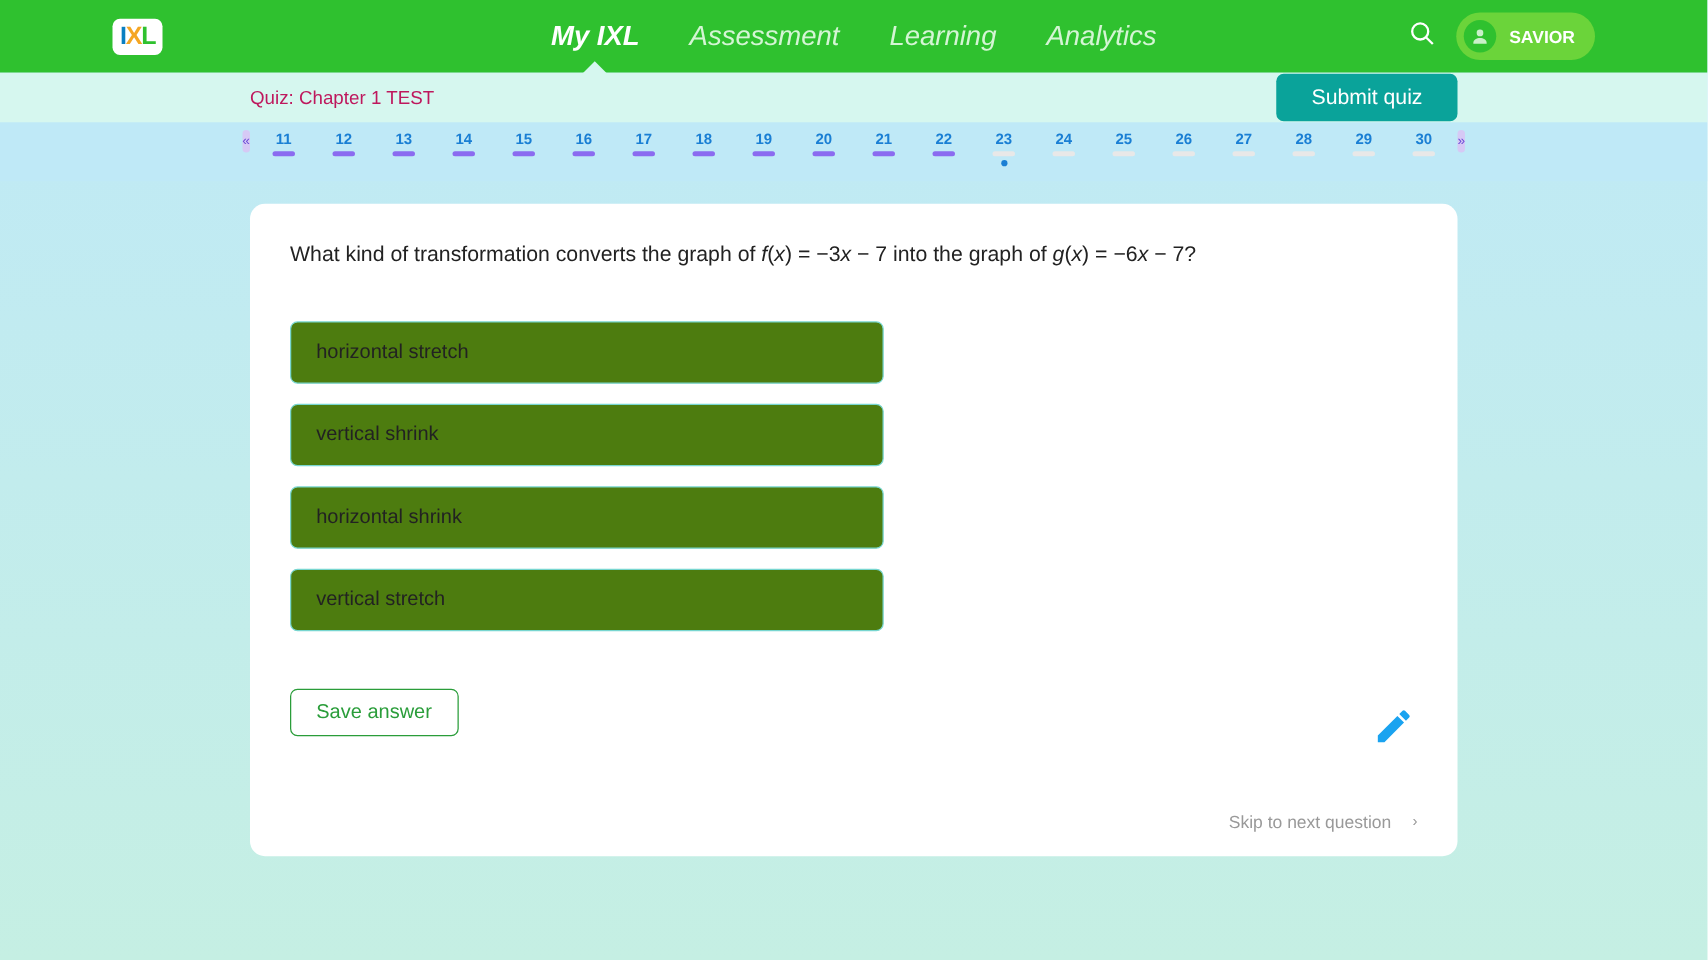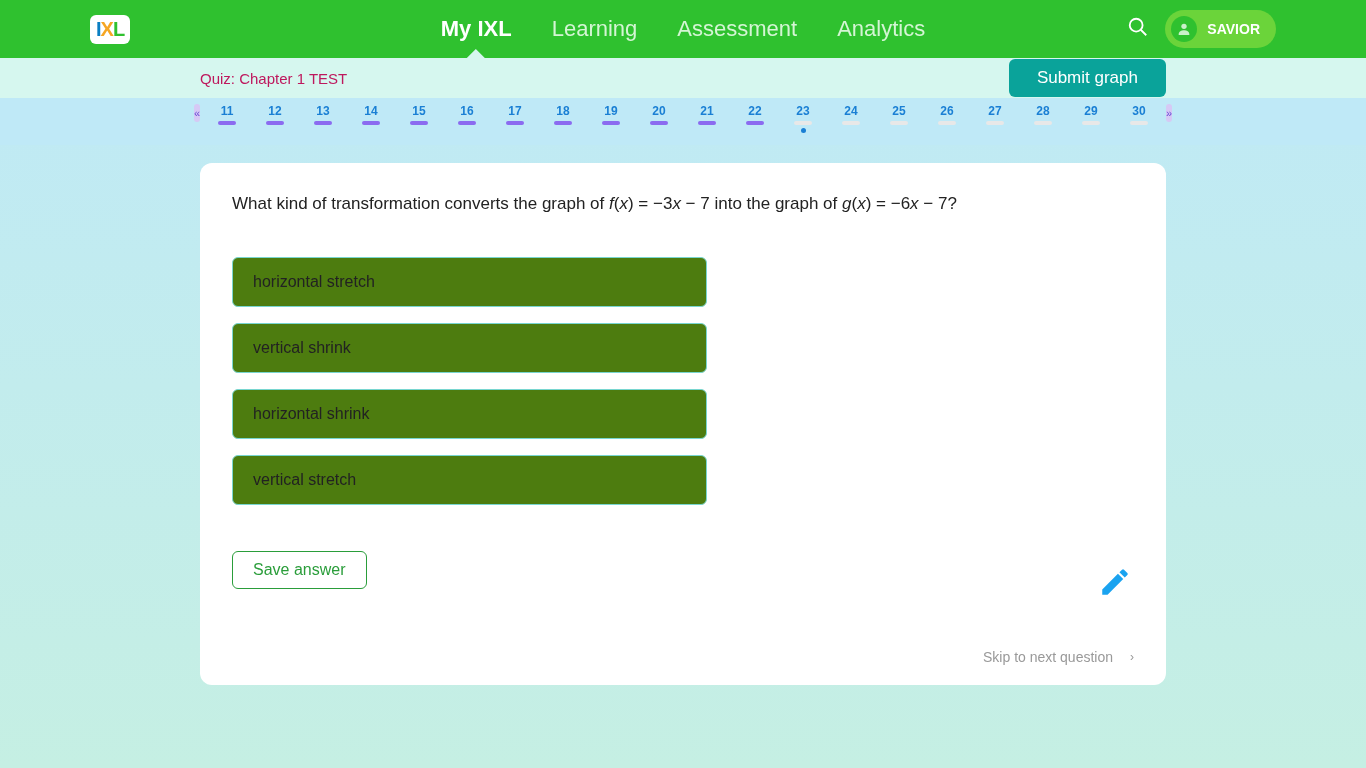--- a/index.html
+++ b/index.html
@@ -29,20 +29,21 @@
 }
 .logo .i1 { color: #0a7fc2; }
 .logo .x { color: #f5a623; }
 .logo .l { color: #2fc12f; }
 .nav-center {
   position: absolute;
   left: 50%;
   transform: translateX(-50%);
   display: flex;
   gap: 40px;
+  font-style: italic;
 }
 .nav-item {
   color: #d4f5d4;
   font-size: 22px;
   font-weight: 400;
   cursor: pointer;
   position: relative;
   padding: 16px 0;
 }
 .nav-item.active {
@@ -221,22 +222,22 @@
 <body>
 
 <div class="topnav">
   <div class="logo">
     <span class="i1">I</span>
       <span class="x">X</span>
       <span class="l">L</span>
   </div>
   <div class="nav-center" id="nav-tabs">
       <div class="nav-item active">My IXL</div>
+      <div class="nav-item">Assessment</div>
       <div class="nav-item">Learning</div>
-      <div class="nav-item">Assessment</div>
       <div class="nav-item">Analytics</div>
     </div>
   <div class="nav-right">
     <span class="search-icon">
       <svg viewBox="0 0 24 24">
           <circle cx="10" cy="10" r="7"></circle>
           <line x1="15" y1="15" x2="21" y2="21"></line>
         </svg>
     </span>
     <div class="user-chip">
@@ -246,21 +247,21 @@
             <path d="M4 20c0-4 4-6 8-6s8 2 8 6v1H4z"></path>
           </svg>
       </span>
       <span>SAVIOR</span>
     </div>
   </div>
 </div>
 
 <div class="subbar">
   <span class="quiz-title">Quiz: Chapter 1 TEST</span>
-  <button class="submit-btn">Submit graph</button>
+  <button class="submit-btn">Submit quiz</button>
 </div>
 
 <div class="progress-bar-area">
   <div class="progress-row">
     <button class="chev">«</button>
     <div id="progress-items" style="display:flex;gap:22px;">
         <div class="q-item">
           <div class="q-num">11</div>
           <div class="q-bar done"></div>
         </div>

